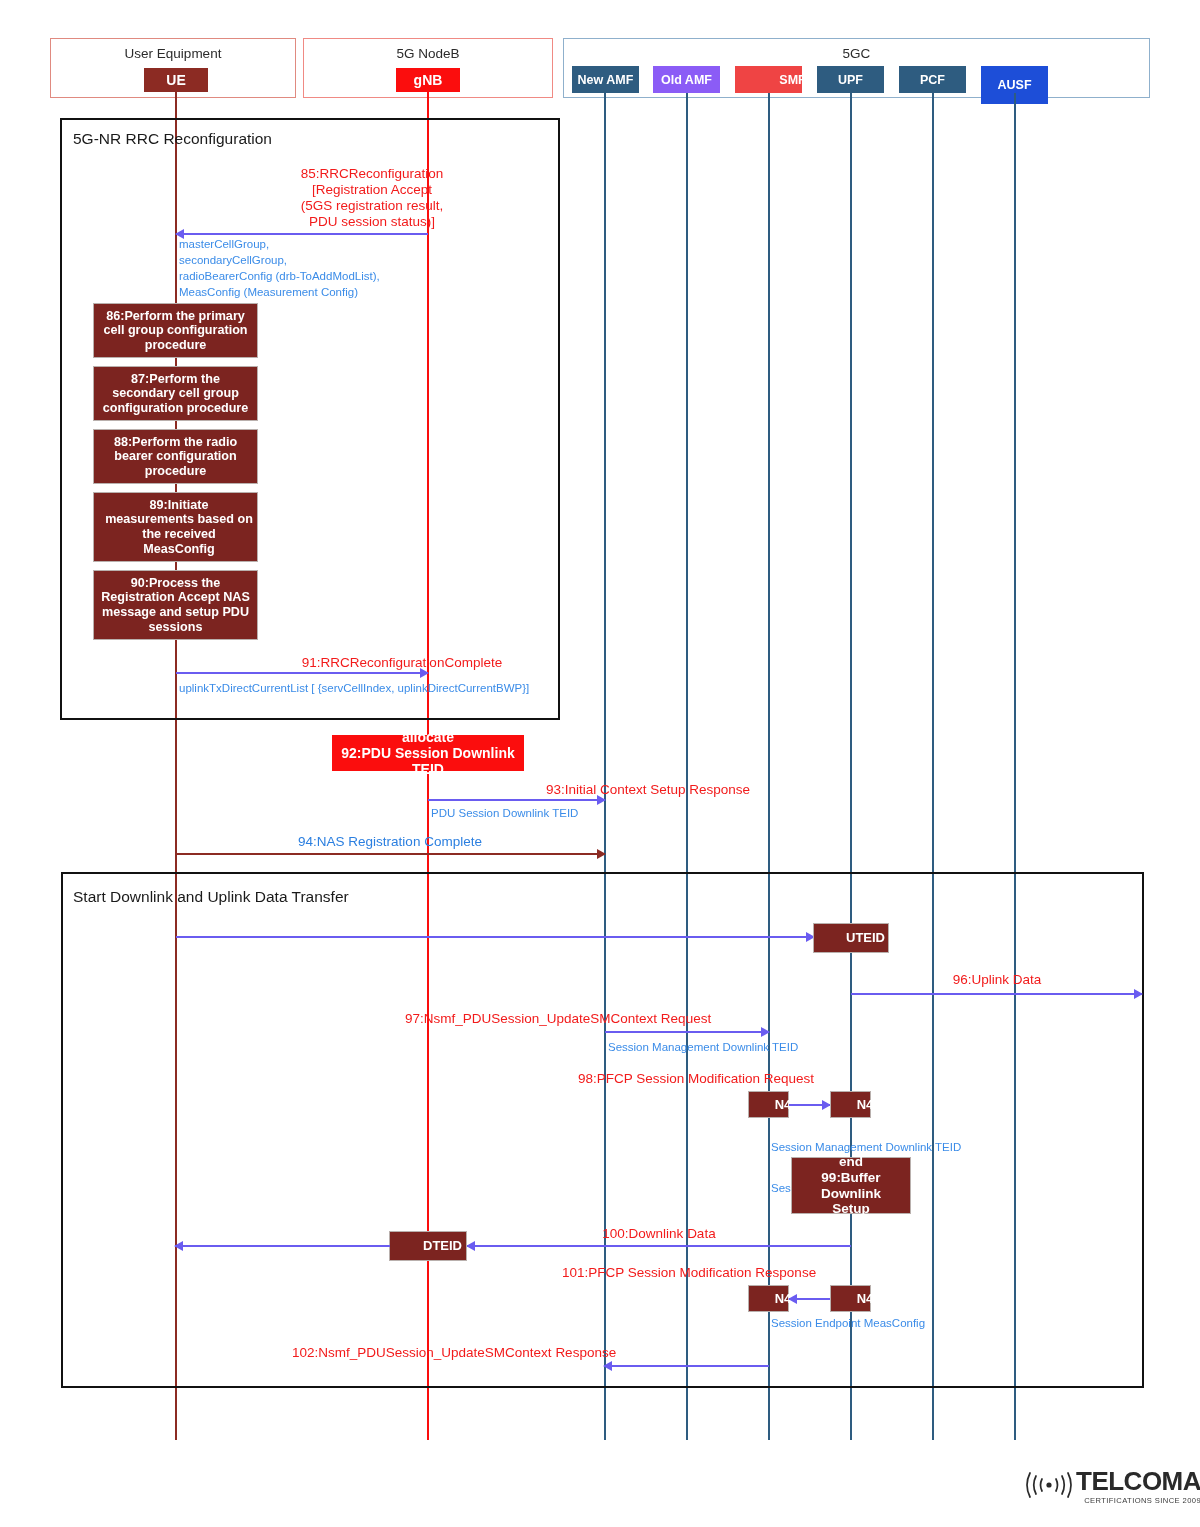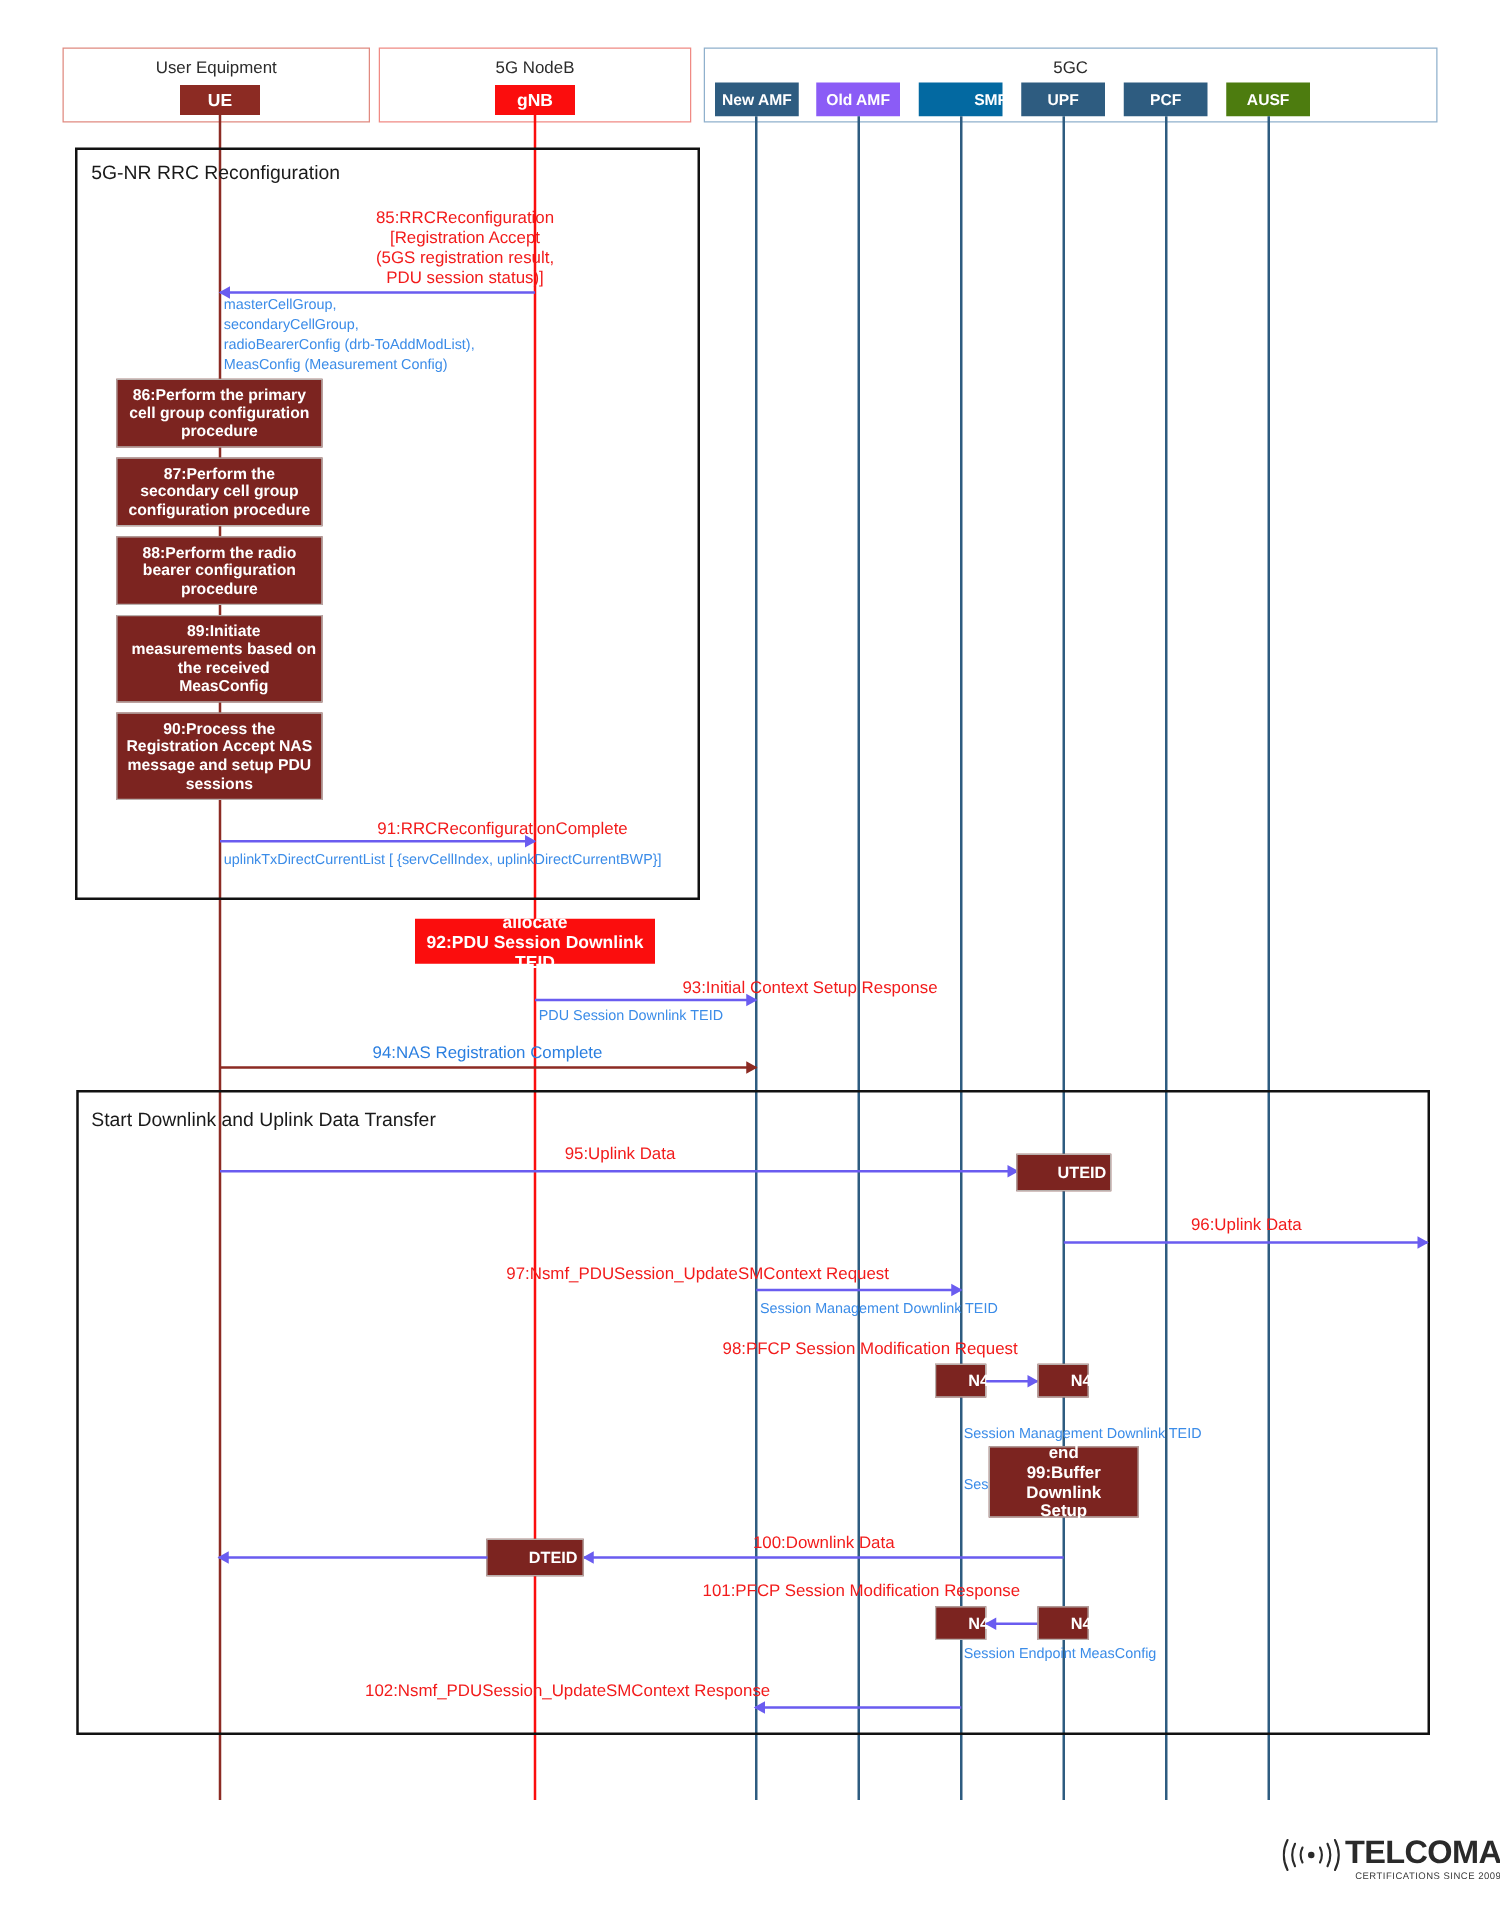--- a/index.html
+++ b/index.html
@@ -60,24 +60,24 @@
   </div>
   <div class="actor-title" style="left:303px;top:46px;width:250px;">5G NodeB</div>
   <div class="nf-chip" style="left:396px;top:68px;width:64px;height:24px;background:#fb0d0d;font-size:14px;">gNB</div>
 
   <div class="actor-box" style="left:563px;top:38px;width:587px;height:60px;border:1.6px solid #8fb0cc;">
   </div>
   <div class="actor-title" style="left:563px;top:46px;width:587px;">5GC</div>
 
   <div class="nf-chip" style="left:572px;top:66px;width:67px;height:27px;background:#2e5c80;font-size:12.5px;">New AMF</div>
   <div class="nf-chip" style="left:653px;top:66px;width:67px;height:27px;background:#8b5cf6;font-size:12.5px;">Old AMF</div>
-  <div class="nf-chip" style="left:735px;top:66px;width:67px;height:27px;background:#0369a1;font-size:12.5px;padding-left:48px;">SMF</div>
+  <div class="nf-chip" style="left:735px;top:66px;width:67px;height:27px;background:#ef4444;font-size:12.5px;padding-left:48px;">SMF</div>
   <div class="nf-chip" style="left:817px;top:66px;width:67px;height:27px;background:#2e5c80;font-size:12.5px;">UPF</div>
   <div class="nf-chip" style="left:899px;top:66px;width:67px;height:27px;background:#2e5c80;font-size:12.5px;">PCF</div>
-  <div class="nf-chip" style="left:981px;top:66px;width:67px;height:27px;background:#4d7c0f;font-size:12.5px;">AUSF</div>
+  <div class="nf-chip" style="left:981px;top:66px;width:67px;height:38px;background:#1d4ed8;font-size:12.5px;">AUSF</div>
 
   <div class="lifeline" style="left:175px;top:92px;height:1348px;background:#8c2b23;"></div>
   <div class="lifeline" style="left:427px;top:92px;height:1348px;background:#fb0d0d;"></div>
   <div class="lifeline" style="left:604px;top:93px;height:1347px;background:#2e5c80;"></div>
   <div class="lifeline" style="left:686px;top:93px;height:1347px;background:#2e5c80;"></div>
   <div class="lifeline" style="left:768px;top:93px;height:1347px;background:#2e5c80;"></div>
   <div class="lifeline" style="left:850px;top:93px;height:1347px;background:#2e5c80;"></div>
   <div class="lifeline" style="left:932px;top:93px;height:1347px;background:#2e5c80;"></div>
   <div class="lifeline" style="left:1014px;top:93px;height:1347px;background:#2e5c80;"></div>
 
@@ -124,21 +124,20 @@
 
   <div class="msg bluebig" style="left:176px;top:834px;width:428px;text-align:center;">94:NAS Registration Complete</div>
   <div class="arrow right" style="left:176px;top:853px;width:429px;color:#8c2b23;">
     <div class="shaft" style="background:#8c2b23;"></div>
       <div class="head"></div>
   </div>
 
   <div class="frame" style="left:61px;top:872px;width:1083px;height:516px;"></div>
   <div class="frame-label" style="left:73px;top:888px;">Start Downlink and Uplink Data Transfer</div>
 
-  <div class="msg red" style="left:176px;top:915px;width:640px;text-align:center;">95:Uplink Data</div>
   <div class="arrow right" style="left:176px;top:936px;width:638px;color:#6a5cf0;">
     <div class="shaft" style="background:#6a5cf0;"></div>
       <div class="head"></div>
   </div>
   <div class="note small" style="left:813px;top:923px;width:76px;height:30px;">UTEID</div>
 
   <div class="msg red" style="left:851px;top:972px;width:292px;text-align:center;">96:Uplink Data</div>
   <div class="arrow right" style="left:851px;top:993px;width:291px;color:#6a5cf0;">
     <div class="shaft" style="background:#6a5cf0;"></div>
       <div class="head"></div>

